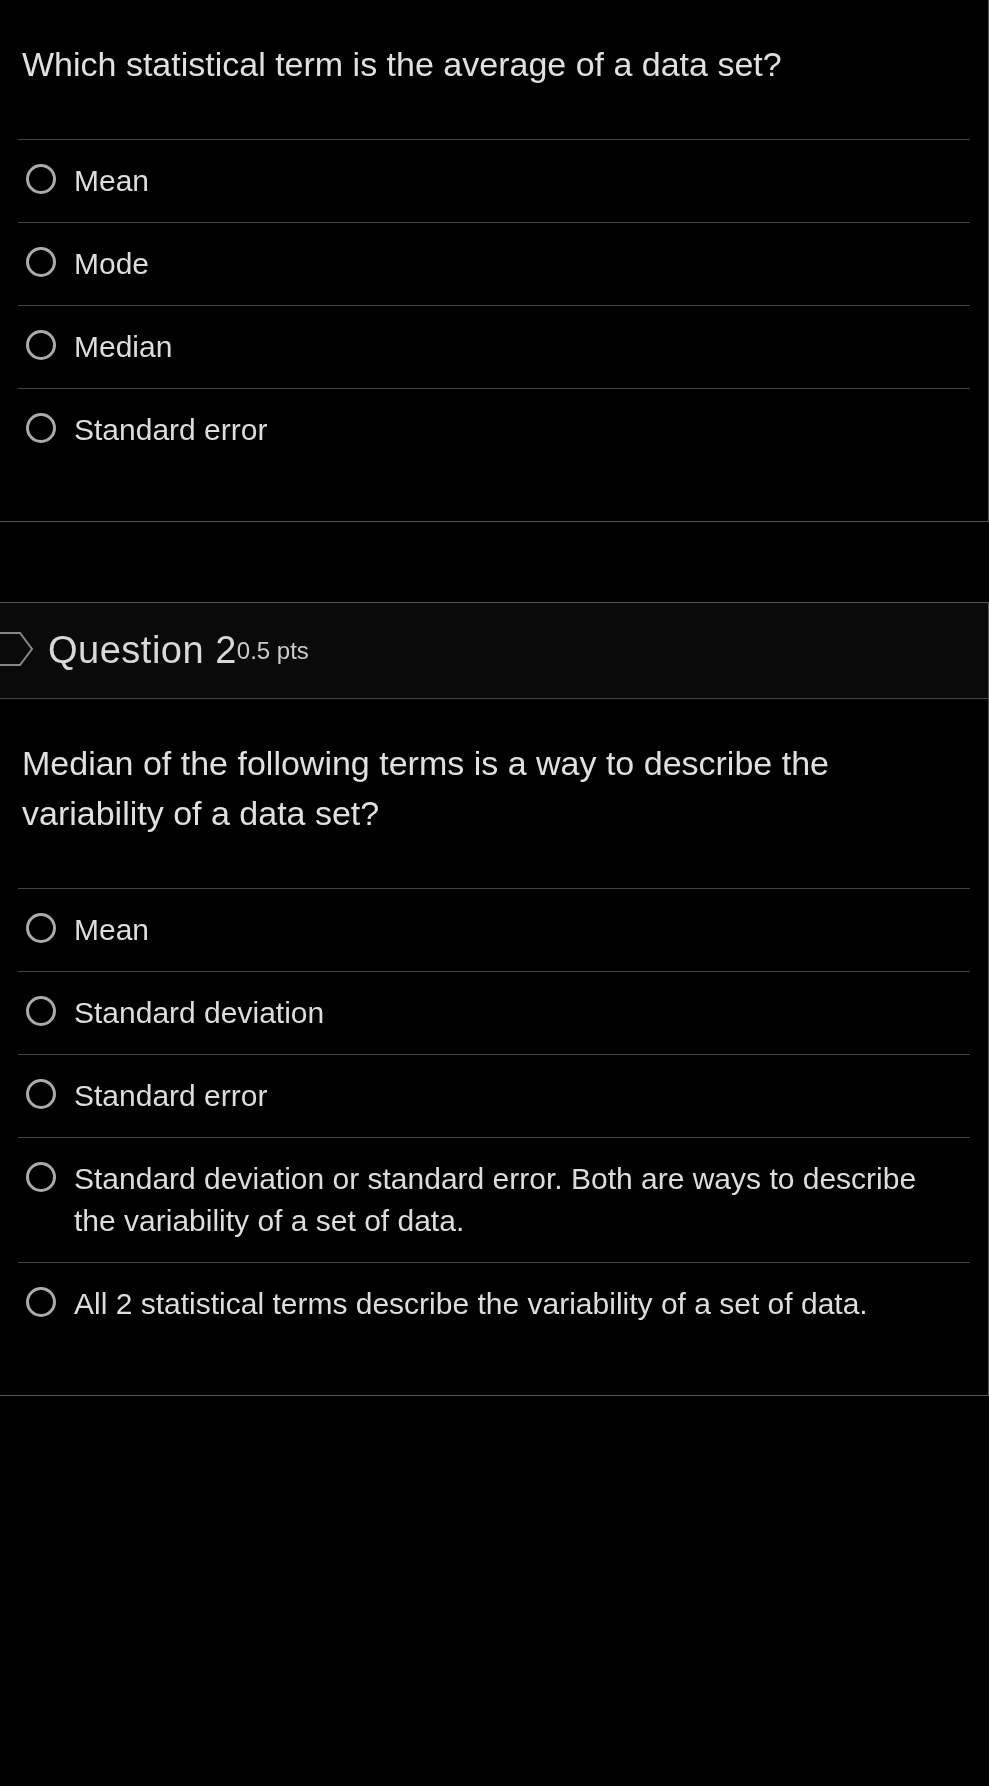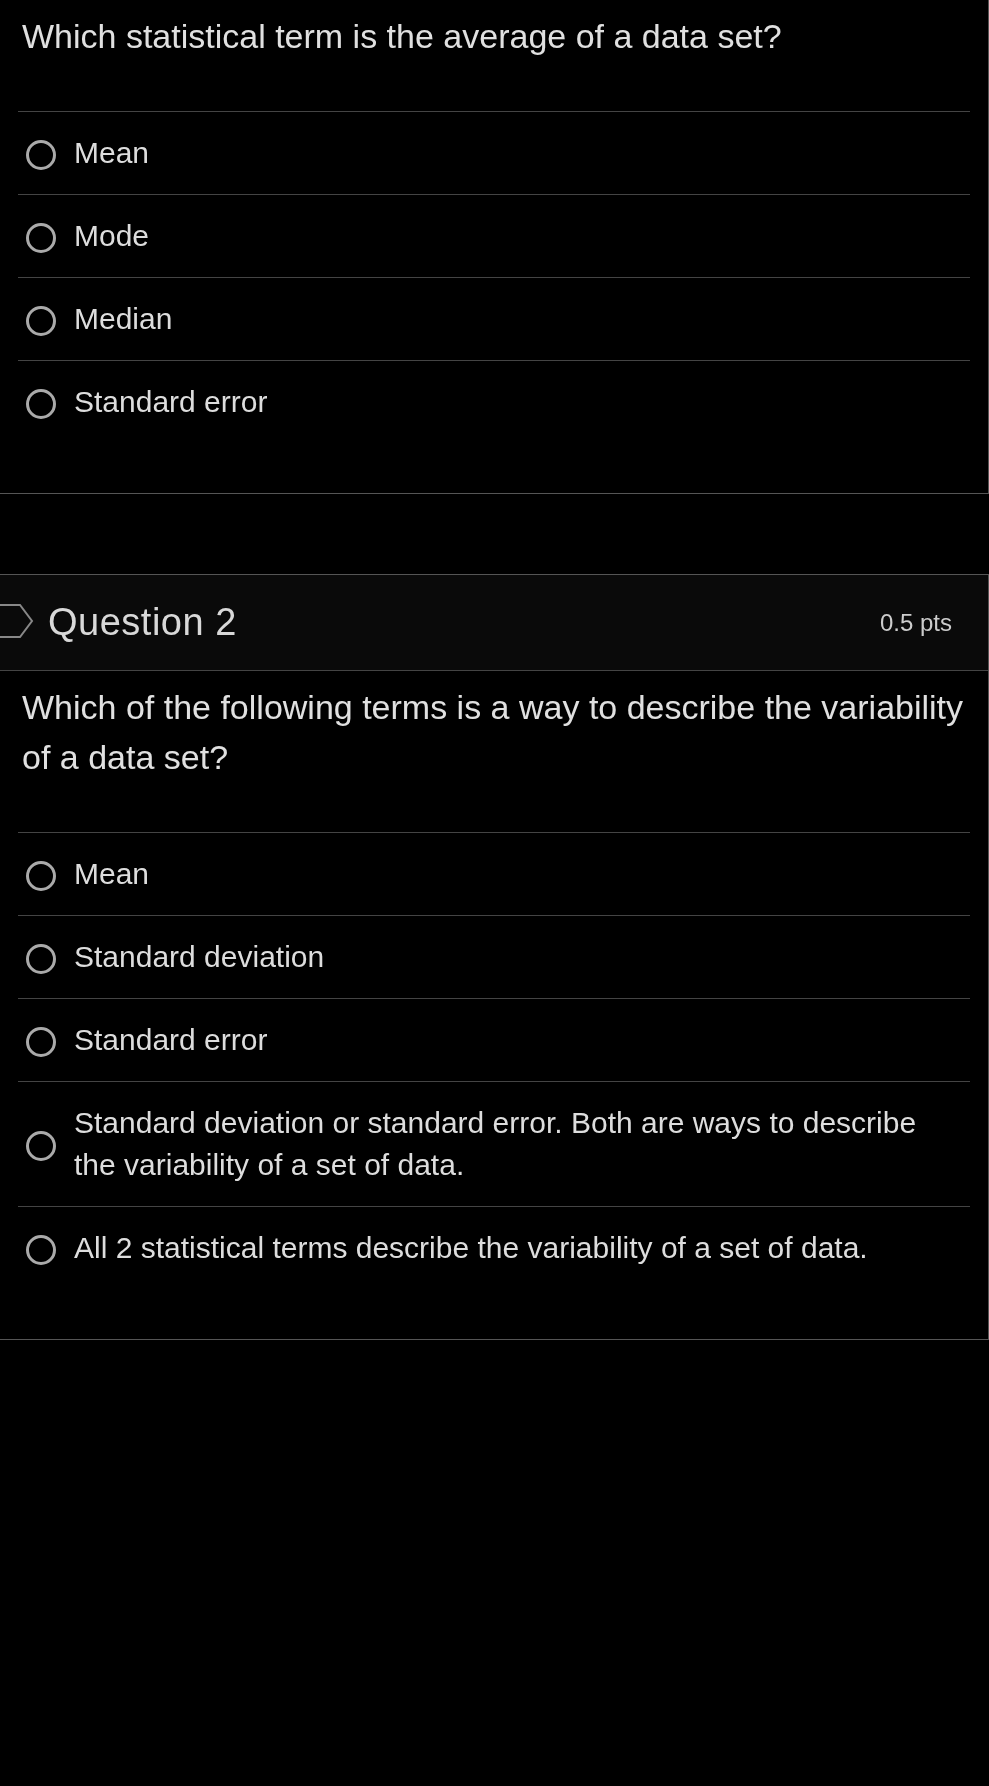--- a/index.html
+++ b/index.html
@@ -22,21 +22,21 @@
       border: 1px solid #555;
       border-left: none;
       background: #000;
       margin-bottom: 80px;
     }
     .question-block.first {
       border-top: none;
     }
     .question-header {
       display: flex;
-      justify-content: space-between;
+      justify-content: flex-start;
       align-items: center;
       padding: 26px 36px 26px 48px;
       border-bottom: 1px solid #444;
       background: #0a0a0a;
       position: relative;
     }
     .question-title {
       font-size: 38px;
       font-weight: 400;
       color: #d8d8d8;
@@ -47,35 +47,35 @@
       font-weight: 400;
       color: #ccc;
     }
     .bookmark-icon {
       position: absolute;
       left: -2px;
       top: 50%;
       transform: translateY(-50%);
     }
     .question-body {
-      padding: 12px 18px 50px 18px;
+      padding: 40px 18px 50px 18px;
     }
     .question-text {
       font-size: 34px;
       line-height: 1.45;
       color: #e0e0e0;
       padding: 0 4px 50px 4px;
       font-weight: 400;
     }
     .answers {
       border-top: 1px solid #444;
     }
     .answer-option {
       display: flex;
-      align-items: center;
+      align-items: flex-start;
       padding: 20px 8px 20px 8px;
       border-bottom: 1px solid #444;
       cursor: pointer;
     }
     .answer-option:last-child {
       border-bottom: none;
     }
     .radio-circle {
       width: 30px;
       height: 30px;
@@ -125,21 +125,21 @@
     <div class="question-header">
       <span class="bookmark-icon">
         <svg width="36" height="40" viewBox="0 0 36 40">
           <path d="M 0 4 L 22 4 L 34 20 L 22 36 L 0 36 Z" fill="none" stroke="#888" stroke-width="2"></path>
         </svg>
       </span>
       <span class="question-title">Question 2</span>
       <span class="question-points">0.5 pts</span>
     </div>
     <div class="question-body">
-      <div class="question-text">Which of the following terms is a way to describe the variability of a data set?</div>
+      <div class="question-text">Median of the following terms is a way to describe the variability of a data set?</div>
       <div class="answers">
         <label class="answer-option">
           <span class="radio-circle"></span>
           <span class="answer-label">Mean</span>
         </label>
         <label class="answer-option">
           <span class="radio-circle"></span>
           <span class="answer-label">Standard deviation</span>
         </label>
         <label class="answer-option">

